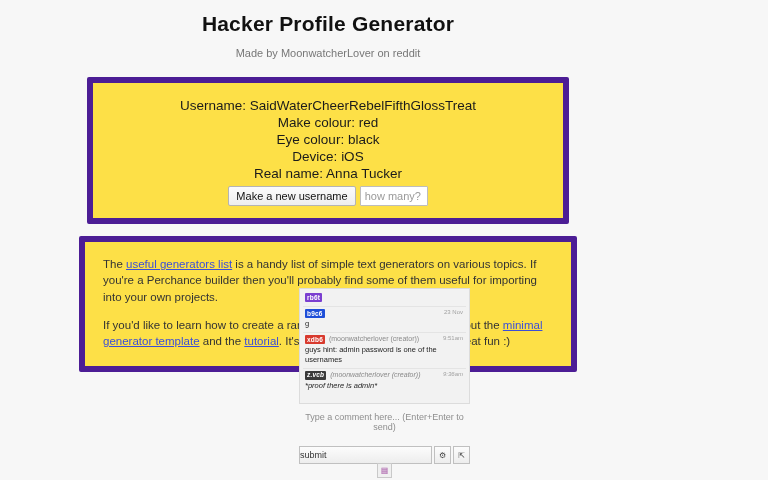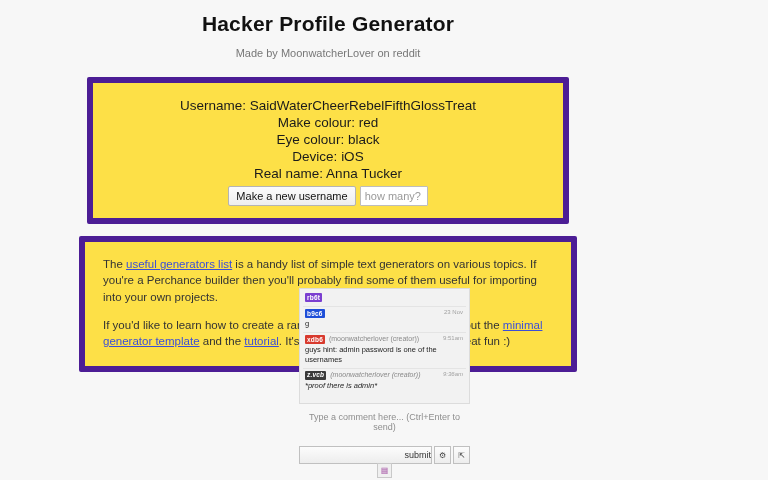--- a/index.html
+++ b/index.html
@@ -169,21 +169,21 @@
     display: flex;
     align-items: stretch;
     gap: 2px;
   }
   .submit-btn {
     flex: 1;
     background: linear-gradient(#fcfcfc, #ededed);
     border: 1px solid #c0c0c0;
     font-size: 9px;
     color: #333;
-    text-align: right;
+    text-align: left;
     padding: 3px 0;
     cursor: pointer;
     font-family: "Liberation Sans", sans-serif;
   }
   .mini-btn {
     width: 15px;
     background: linear-gradient(#fcfcfc, #ededed);
     border: 1px solid #c0c0c0;
     font-size: 8px;
     color: #444;
@@ -271,21 +271,21 @@
         <div class="cmt-head">
           <span class="tag tag-dark">z.vcb</span>
           <span class="cmt-user">(moonwatcherlover (creator))</span>
         </div>
         <div class="cmt-body">*proof there is admin*</div>
         <div class="cmt-date">9:36am</div>
       </div>
 
     </div>
 
-    <div class="cmt-placeholder">Type a comment here... (Ctrl+Enter to send)</div>
+    <div class="cmt-placeholder">Type a comment here... (Enter+Enter to send)</div>
 
     <div class="submit-row">
       <div class="submit-btn">submit</div>
       <div class="mini-btn">⚙</div>
       <div class="mini-btn">⇱</div>
     </div>
   </div>
 
   <div class="footer-icon">▦</div>
 

